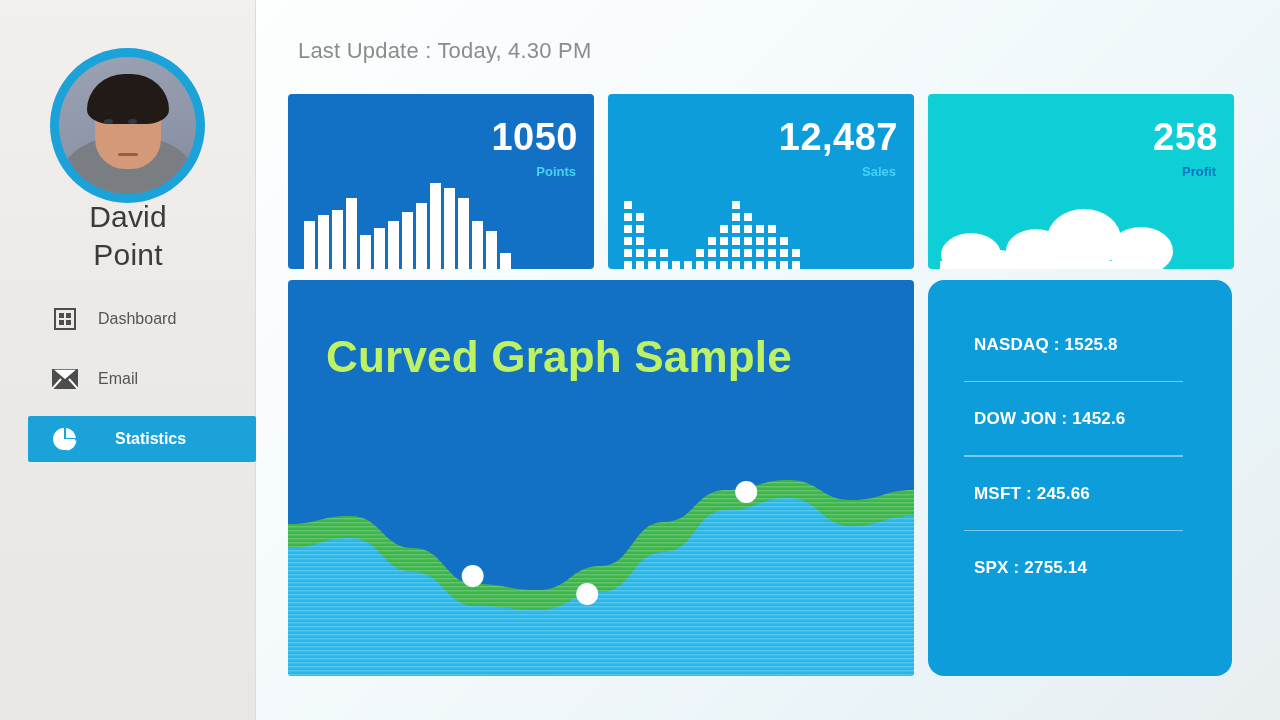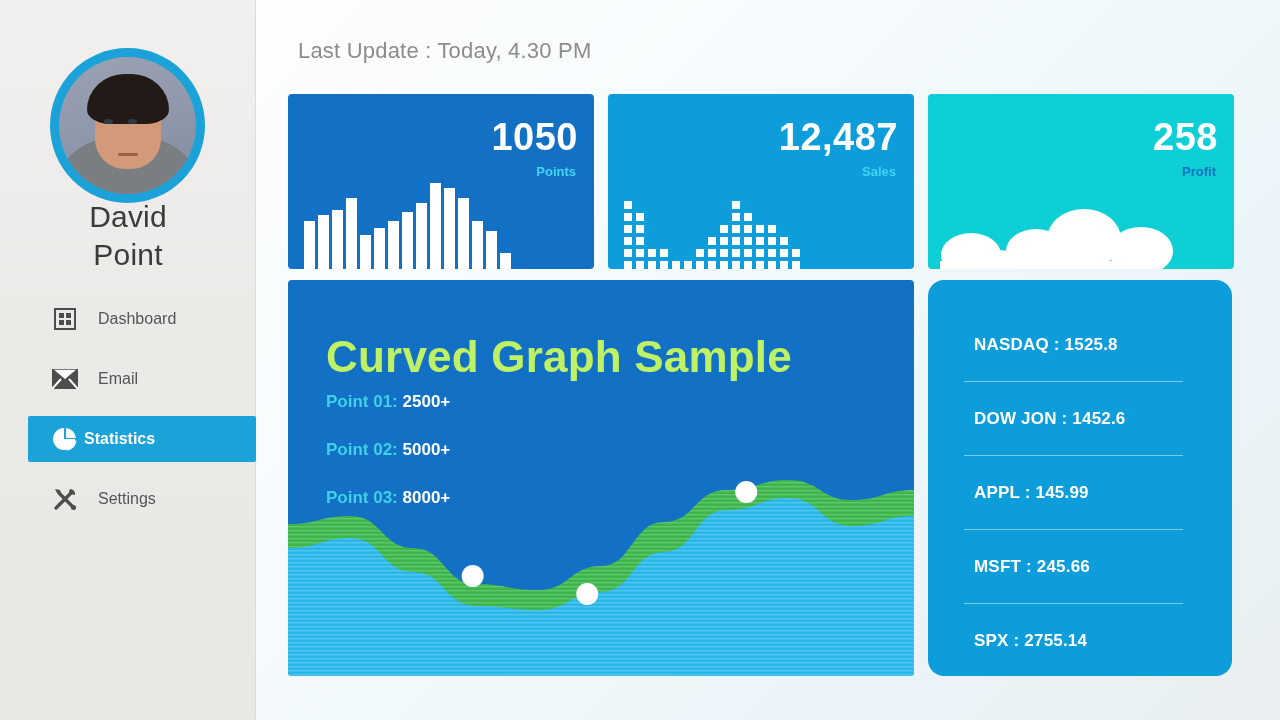--- a/index.html
+++ b/index.html
@@ -156,21 +156,21 @@
     transform: translateY(-50%);
     width: 26px; height: 26px;
     display: flex; align-items: center; justify-content: center;
   }
   .nav-item .lbl { margin-left: 48px; }
   .nav-item.active {
     background: #1ba2d8;
     color: #fff;
     font-weight: bold;
     margin-left: 28px;
-    padding-left: 8px;
+    padding-left: 39px;
     border-radius: 2px;
   }
   .nav-item.active .ico { left: 24px; }
 
   
   .main {
     position: absolute;
     left: 256px; top: 0;
     width: 1024px; height: 720px;
     background: linear-gradient(135deg, #fdfefe 0%, #f4fafc 40%, #eaf4f8 75%, #e9eef0 100%);
@@ -329,34 +329,20 @@
         <span class="ico">
           <svg width="26" height="26" viewBox="0 0 26 26">
             <path d="M12 2 A11 11 0 1 0 23 13 L12 13 Z" fill="#ffffff"></path>
             <path d="M14 2 A11 11 0 0 1 24 12 L14 12 Z" fill="#ffffff" opacity=".95"></path>
             <path d="M14.5 14.5 L24.5 14.5 A10.5 10.5 0 0 1 14.5 24.5 Z" fill="#ffffff" opacity=".95"></path>
           </svg>
         </span>
         <span class="lbl">Statistics</span>
       </div>
 
-      <div class="nav-item">
-        <span class="ico">
-          <svg width="26" height="26" viewBox="0 0 26 26">
-            <g stroke="#4d4d4d" stroke-width="3.2" fill="none" stroke-linecap="round">
-              <line x1="4" y1="22" x2="20" y2="6"></line>
-              <line x1="22" y1="22" x2="7" y2="7"></line>
-            </g>
-            <path d="M18 3 a5 5 0 0 1 5 6 l-4 -1 -2 -2 z" fill="#4d4d4d"></path>
-            <path d="M3 3 l5 1 1 4 -4 -1 z" fill="#4d4d4d"></path>
-            <circle cx="21.5" cy="21.5" r="2.6" fill="#4d4d4d"></circle>
-          </svg>
-        </span>
-        <span class="lbl">Settings</span>
-      </div>
 
     </div>
   </div>
 
   <div class="main">
 
     <div class="last-update">Last Update : Today, 4.30 PM</div>
 
     <div class="cards">
 
@@ -456,34 +442,20 @@
             <rect x="12" y="84" width="220" height="10"></rect>
           </g>
         </svg>
       </div>
 
     </div>
 
     <div class="graph-panel">
       <div class="graph-title">Curved Graph Sample</div>
 
-      <div class="points">
-        <div class="point-row">
-          <span class="pl">Point 01:</span>
-          <span class="pv">2500+</span>
-        </div>
-        <div class="point-row">
-          <span class="pl">Point 02:</span>
-          <span class="pv">5000+</span>
-        </div>
-        <div class="point-row">
-          <span class="pl">Point 03:</span>
-          <span class="pv">8000+</span>
-        </div>
-      </div>
 
       <svg class="graph-art" viewBox="0 0 626 210" preserveAspectRatio="none">
         <defs>
           <pattern id="stripes" width="4" height="4" patternUnits="userSpaceOnUse">
             <rect width="4" height="4" fill="none"></rect>
             <rect width="4" height="1.4" y="0" fill="rgba(255,255,255,.20)"></rect>
           </pattern>
           <clipPath id="greenClip">
               <path id="greenPath" d="M 0 58 C 31.3 58 31.3 50 62.6 50 C 93.9 50 93.9 82 125.2 82 C 156.5 82 156.5 118 187.79999999999998 118 C 219.1 118 219.1 124 250.4 124 C 281.7 124 281.7 100 313 100 C 344.29999999999995 100 344.29999999999995 56 375.59999999999997 56 C 406.9 56 406.9 24 438.2 24 C 469.5 24 469.5 14 500.8 14 C 532.1 14 532.1 34 563.4 34 C 594.7 34 594.7 24 626 24 L 626 210 L 0 210 Z"></path>
             </clipPath>
@@ -505,21 +477,20 @@
             <ellipse cx="458.23199999999997" cy="26" rx="11" ry="11"></ellipse>
           </g>
       </svg>
     </div>
 
     <div class="stocks-panel">
       <div class="stock-row">NASDAQ : 1525.8</div>
       <div class="stock-sep"></div>
       <div class="stock-row">DOW JON : 1452.6</div>
       <div class="stock-sep"></div>
-      <div class="stock-row">APPL : 145.99</div>
       <div class="stock-sep"></div>
       <div class="stock-row">MSFT : 245.66</div>
       <div class="stock-sep"></div>
       <div class="stock-row">SPX : 2755.14</div>
     </div>
 
   </div>
 </div>
 
 </body></html>

